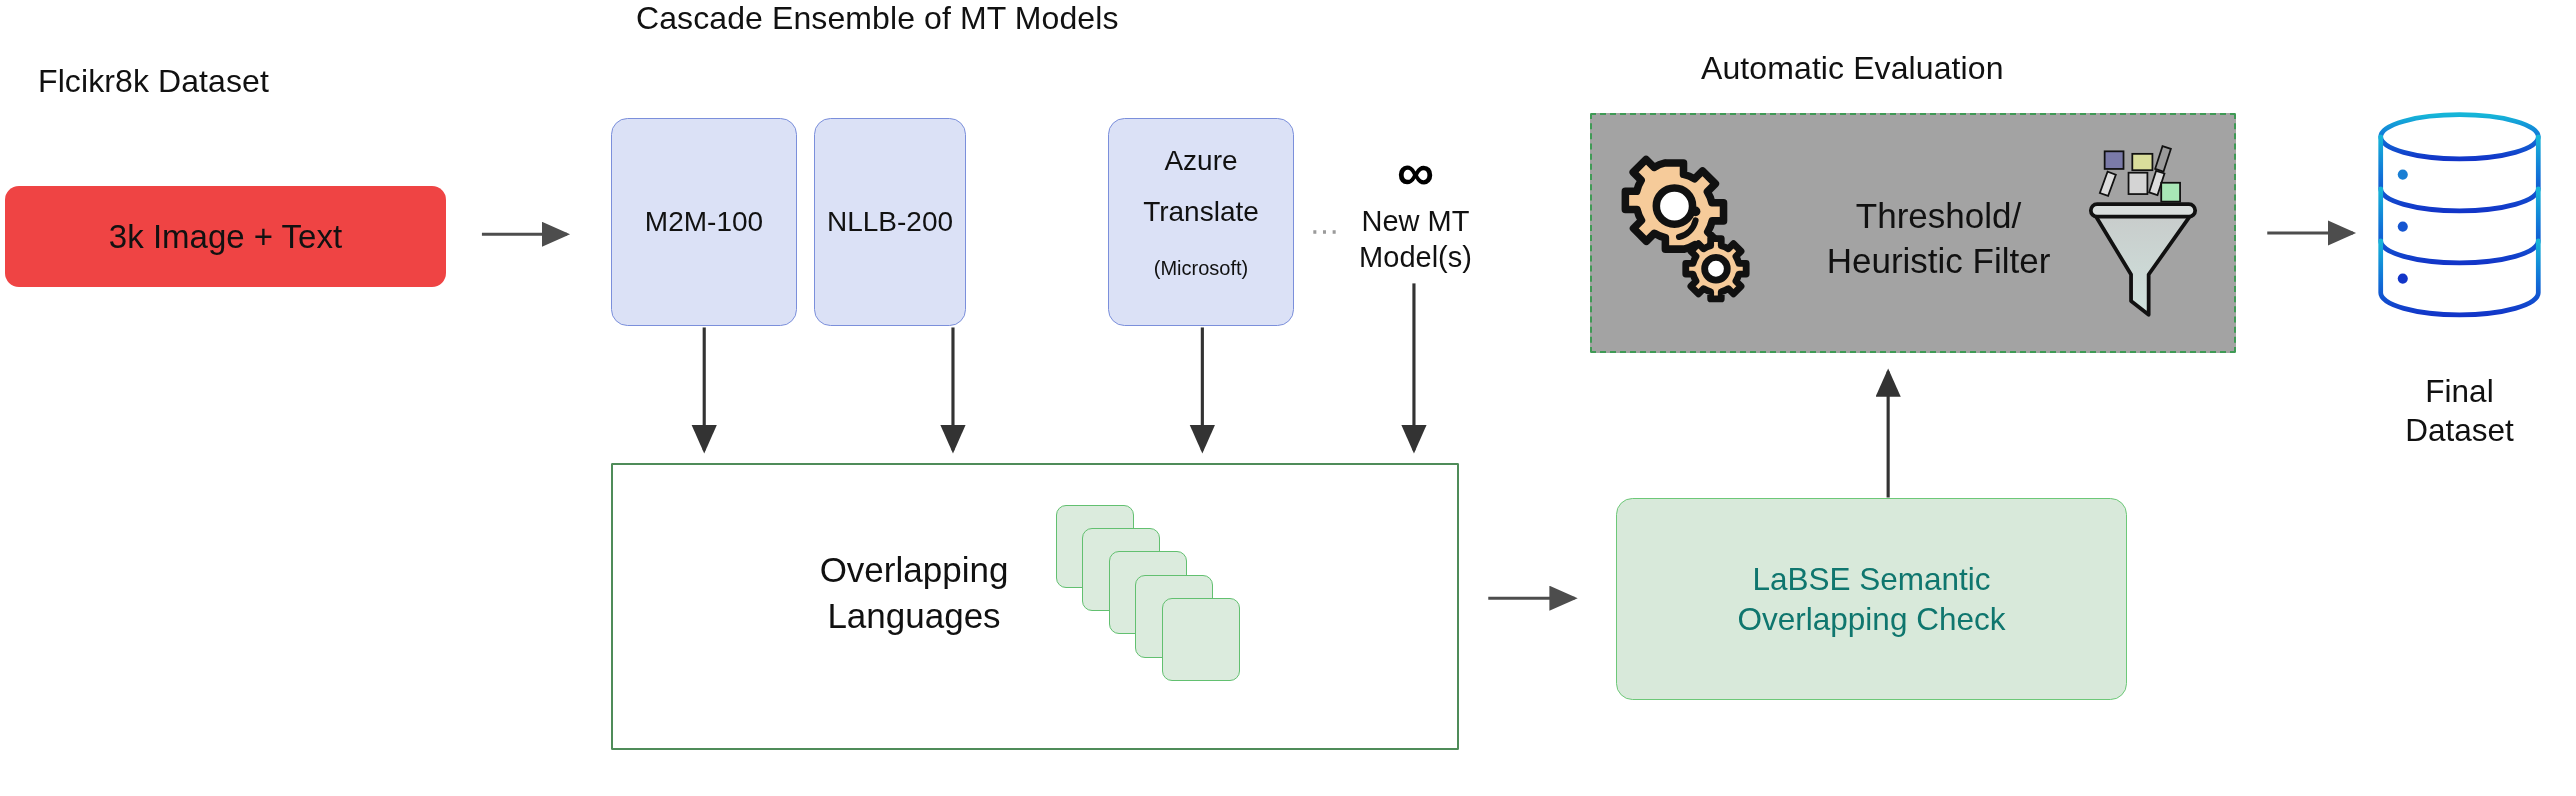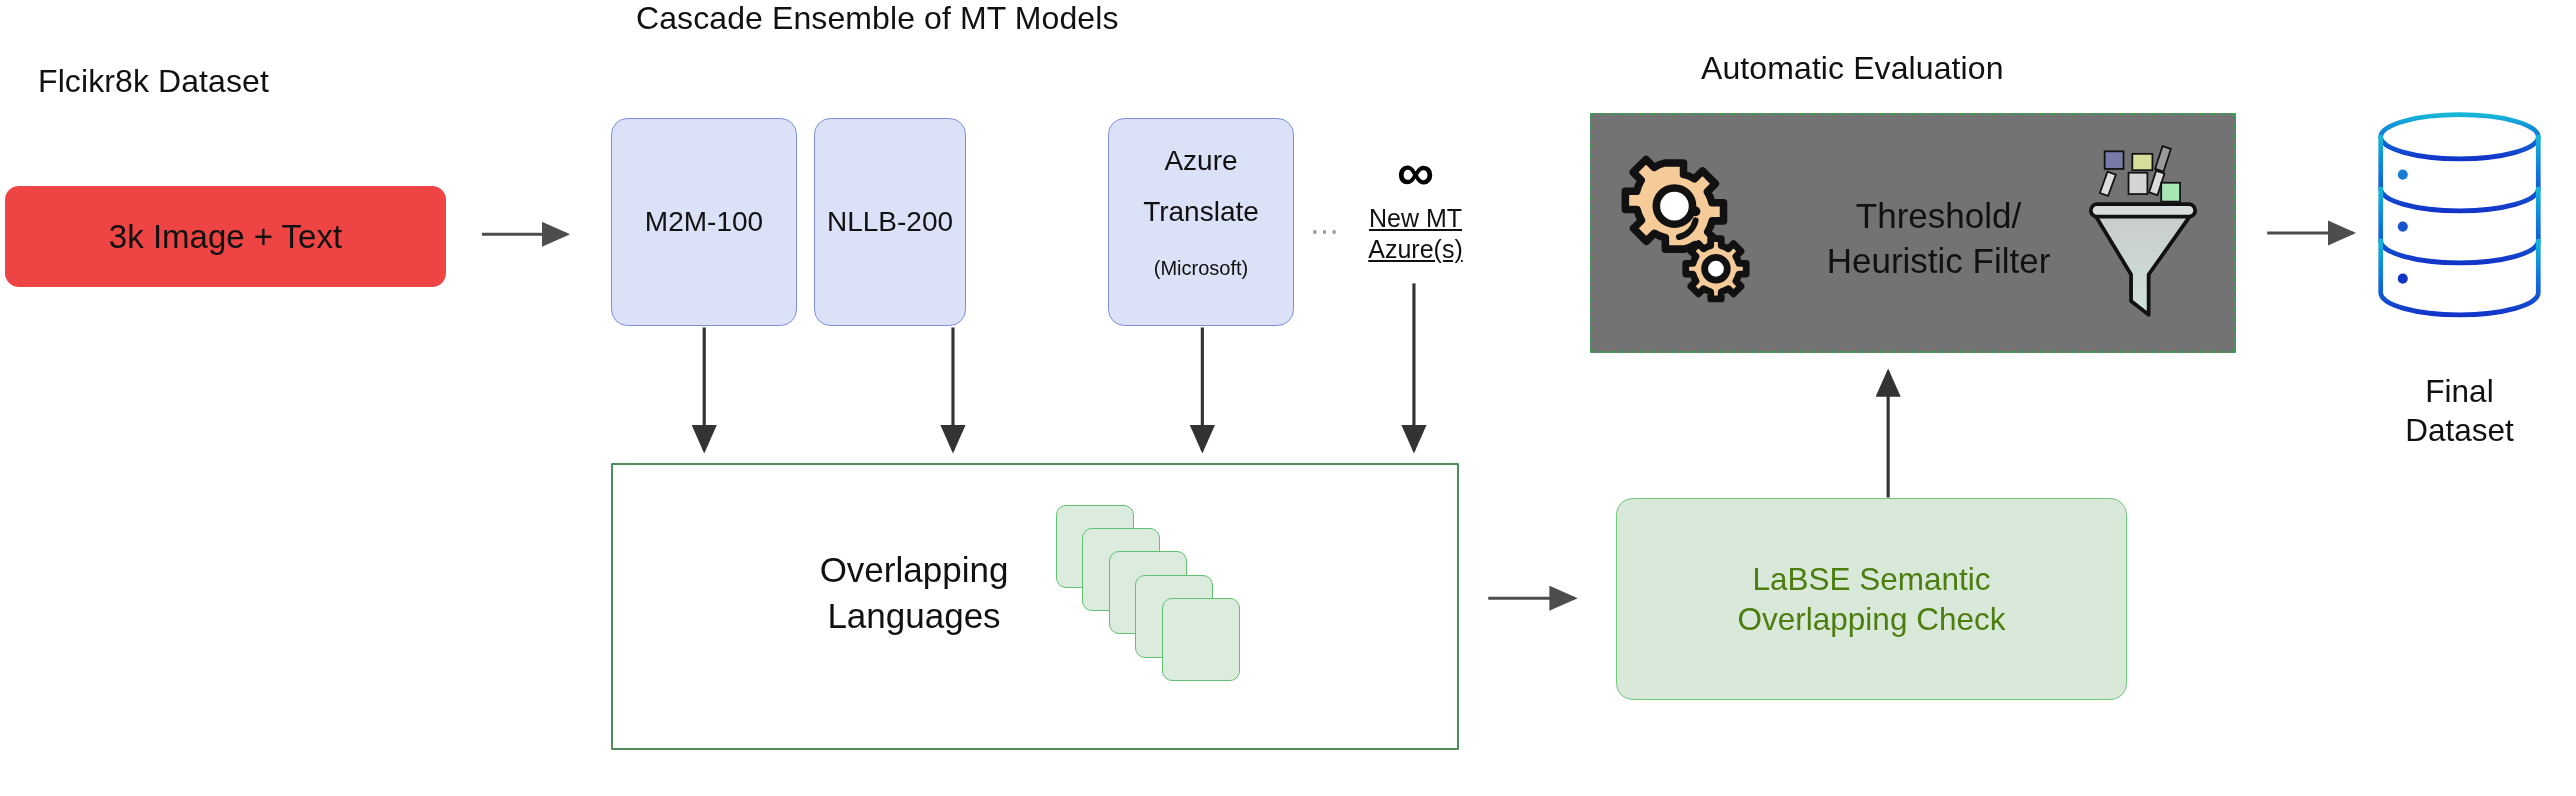--- a/index.html
+++ b/index.html
@@ -60,37 +60,36 @@
     background: #ffffff;
     border: 2.5px solid #4f8c59;
     border-radius: 1.3px;
   }
   .box-labse {
     background: #d8e9da;
     border: 1.9px solid #6dc878;
     border-radius: 16.4px;
     font-size: 31.5px;
     line-height: 1.28;
-    color: #4d7c0f;
+    color: #0f766e;
   }
   .box-dashed-eval {
-    background: #737373;
+    background: #a3a3a3;
     border: 2.5px dashed #3f9a55;
     border-radius: 1.3px;
   }
 
   
   .plain-text {
     text-align: center;
     line-height: 1.25;
     color: #111;
   }
   .new-mt {
-    font-size: 25px;
-    text-decoration: underline;
+    font-size: 29px;
   }
   .final-ds {
     font-size: 31.5px;
   }
   .filter-label {
     font-size: 35px;
     line-height: 1.28;
     text-align: center;
     color: #111;
   }
@@ -201,21 +200,21 @@
     <span>Translate</span>
     <span class="sub">(Microsoft)</span>
   </div>
 
   <div class="abs dots" style="left:1310px; top:217px;">⋯</div>
 
   <div class="abs infinity" style="left:1354px; top:146px; width:123px;">∞</div>
 
   <div class="abs plain-text new-mt" style="left:1351px; top:203px; width:129px;">
     <div>New MT</div>
-    <div>Azure(s)</div>
+    <div>Model(s)</div>
   </div>
 
   <div class="abs box-green-outline" style="left:611px; top:463px; width:844px; height:283px;">
     <div class="abs plain-text" style="left:156px; top:82px; width:290px; font-size:35px; line-height:1.32;">
       <div>Overlapping</div>
       <div>Languages</div>
     </div>
 
     <div class="lang-card" style="left:443px; top:40px;"></div>
     <div class="lang-card" style="left:469px; top:63px;"></div>

